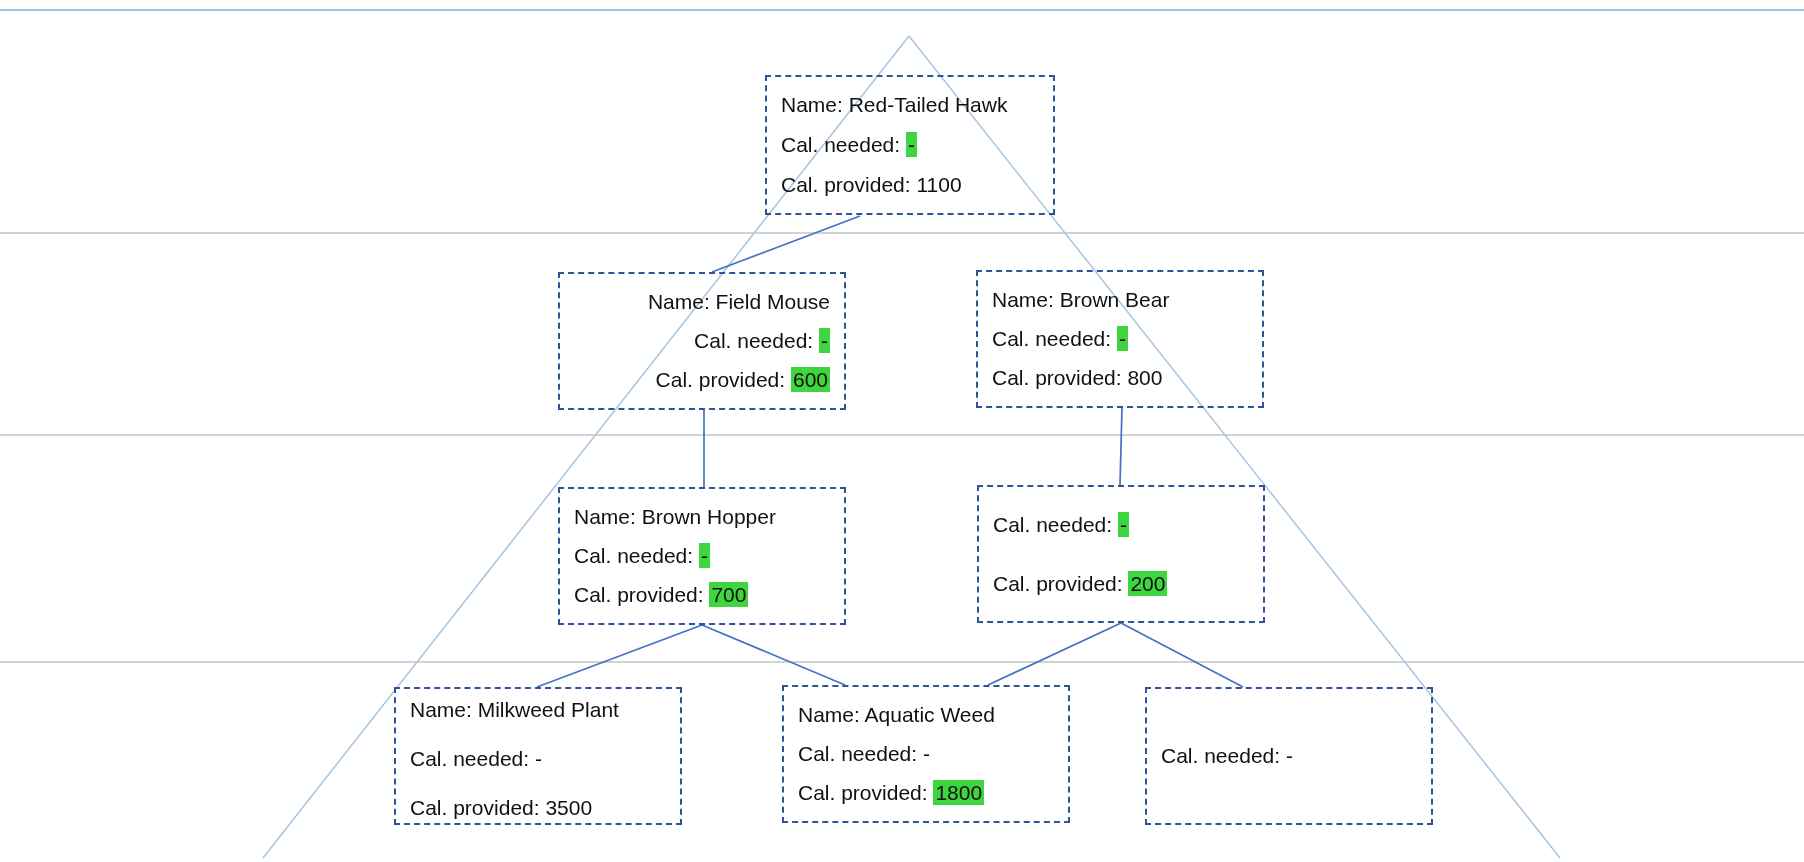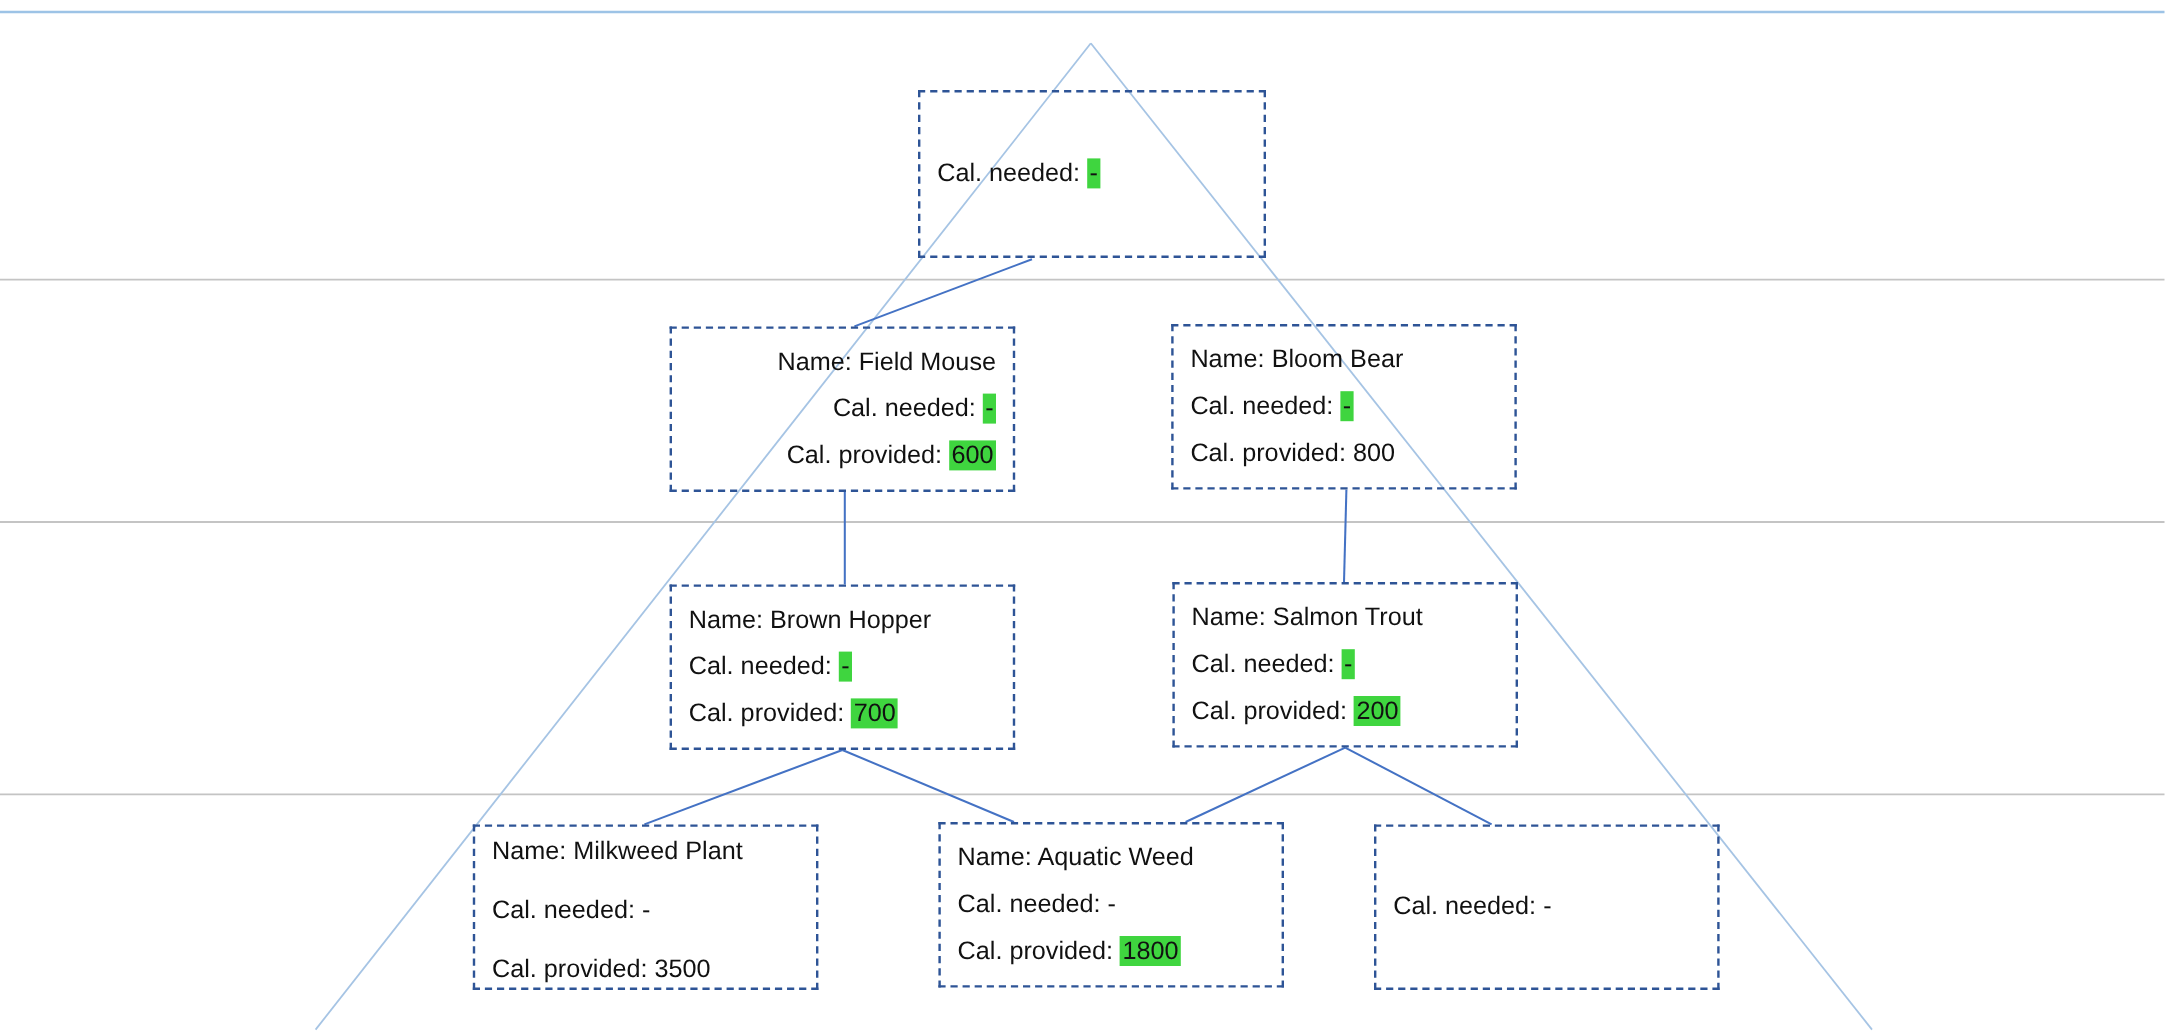--- a/index.html
+++ b/index.html
@@ -55,39 +55,40 @@
       <line x1="909" y1="36" x2="1560" y2="858" stroke="#a6c4e4" stroke-width="1.5"></line>
       <line x1="860" y1="216" x2="712" y2="272" stroke="#4472c4" stroke-width="1.7"></line>
       <line x1="704" y1="410" x2="704" y2="487" stroke="#4472c4" stroke-width="1.7"></line>
       <line x1="1122" y1="408" x2="1120" y2="485" stroke="#4472c4" stroke-width="1.7"></line>
       <line x1="702" y1="625" x2="537" y2="687" stroke="#4472c4" stroke-width="1.7"></line>
       <line x1="702" y1="625" x2="845" y2="685" stroke="#4472c4" stroke-width="1.7"></line>
       <line x1="1121" y1="623" x2="988" y2="685" stroke="#4472c4" stroke-width="1.7"></line>
       <line x1="1121" y1="623" x2="1243" y2="687" stroke="#4472c4" stroke-width="1.7"></line>
     </svg>
 <div class="node" style="left: 765px; top: 75px; width: 290px; height: 140px;">
+    <div class="row"><span class="lbl">Name:</span> <span class="val">Red-Tailed Hawk</span></div>
     <div class="row"><span class="lbl">Cal. needed:</span> <span class="val hl">-</span></div>
+    <div class="row"><span class="lbl">Cal. provided:</span> <span class="val">1100</span></div>
   </div>
     <div class="node" style="left: 558px; top: 272px; width: 288px; height: 138px; text-align: right;">
     <div class="row"><span class="lbl">Name:</span> <span class="val">Field Mouse</span></div>
     <div class="row"><span class="lbl">Cal. needed:</span> <span class="val hl">-</span></div>
     <div class="row"><span class="lbl">Cal. provided:</span> <span class="val hl">600</span></div>
   </div>
     <div class="node" style="left: 976px; top: 270px; width: 288px; height: 138px;">
-    <div class="row"><span class="lbl">Name:</span> <span class="val">Bloom Bear</span></div>
+    <div class="row"><span class="lbl">Name:</span> <span class="val">Brown Bear</span></div>
     <div class="row"><span class="lbl">Cal. needed:</span> <span class="val hl">-</span></div>
     <div class="row"><span class="lbl">Cal. provided:</span> <span class="val">800</span></div>
   </div>
     <div class="node" style="left: 558px; top: 487px; width: 288px; height: 138px;">
     <div class="row"><span class="lbl">Name:</span> <span class="val">Brown Hopper</span></div>
     <div class="row"><span class="lbl">Cal. needed:</span> <span class="val hl">-</span></div>
     <div class="row"><span class="lbl">Cal. provided:</span> <span class="val hl">700</span></div>
   </div>
     <div class="node" style="left: 977px; top: 485px; width: 288px; height: 138px;">
-    <div class="row"><span class="lbl">Name:</span> <span class="val">Salmon Trout</span></div>
     <div class="row"><span class="lbl">Cal. needed:</span> <span class="val hl">-</span></div>
     <div class="row"><span class="lbl">Cal. provided:</span> <span class="val hl">200</span></div>
   </div>
     <div class="node" style="left: 394px; top: 687px; width: 288px; height: 138px; gap: 23px;">
     <div class="row"><span class="lbl">Name:</span> <span class="val">Milkweed Plant</span></div>
     <div class="row"><span class="lbl">Cal. needed:</span> <span class="val">-</span></div>
     <div class="row"><span class="lbl">Cal. provided:</span> <span class="val">3500</span></div>
   </div>
     <div class="node" style="left: 782px; top: 685px; width: 288px; height: 138px;">
     <div class="row"><span class="lbl">Name:</span> <span class="val">Aquatic Weed</span></div>

